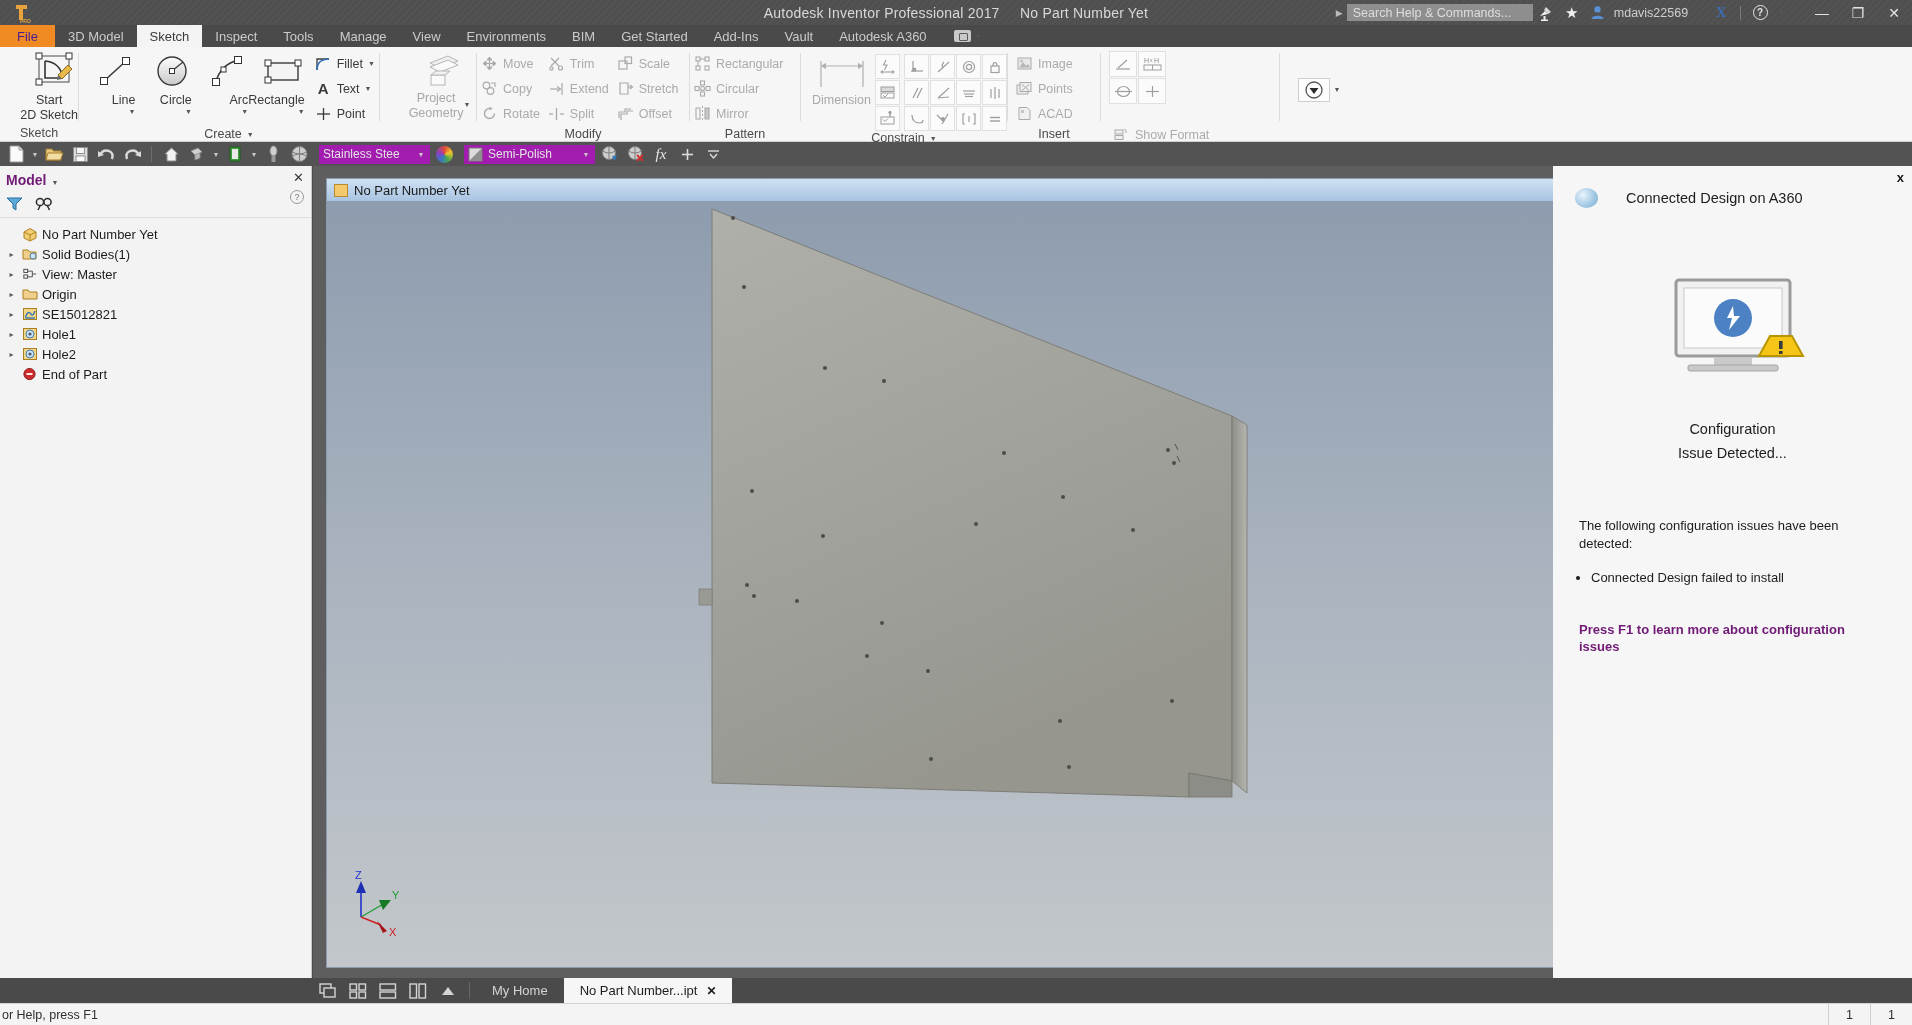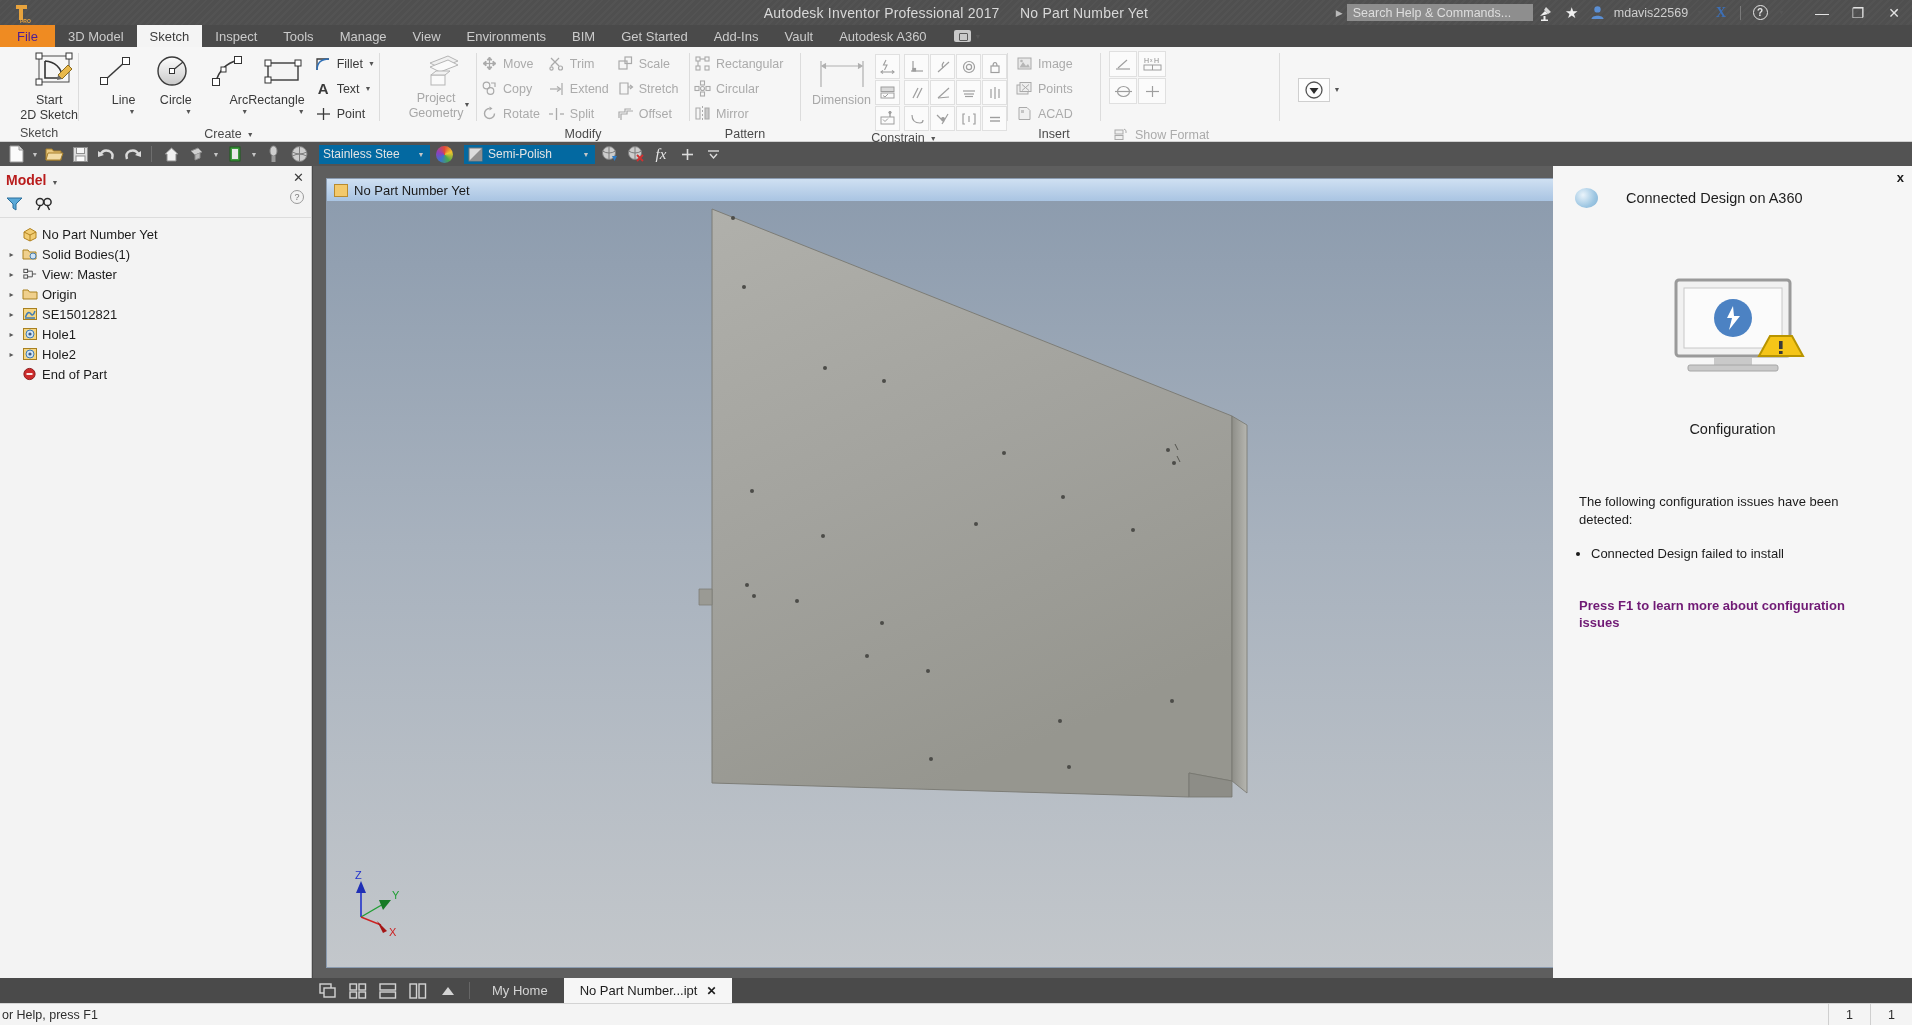--- a/index.html
+++ b/index.html
@@ -120,36 +120,36 @@
 
   
   .qbar {
     position:absolute; left:0; top:142px; width:1912px; height:24px;
     background:#535353; display:flex; align-items:center; padding-left:4px; gap:2px;
   }
   .qi { width:24px;height:22px;display:flex;align-items:center;justify-content:center; }
   .qcaret { font-size:7px; color:#c6c6c6; width:10px; text-align:center; }
   .qsep { width:1px;height:16px;background:#6e6e6e;margin:0 5px; }
   .combo {
-    height:19px; background:#0369a1; display:flex; align-items:center;
+    height:19px; background:#a21caf; display:flex; align-items:center;
     padding:0 4px; font-size:12px; color:#e4e4e4; gap:5px;
   }
   .combo .cv { width:88px; overflow:hidden; white-space:nowrap; }
   .sphere {
     width:17px;height:17px;border-radius:50%;
     background:conic-gradient(#e04a3a,#f0c52c,#49a84c,#3a74cc,#8e3fbe,#e04a3a);
   }
 
   
   .modelpanel {
     position:absolute; left:0; top:166px; width:312px; height:812px;
     background:#f3f3f3; border-right:1px solid #c6c6c6;
   }
   .mp-head { height:28px; display:flex; align-items:center; padding:0 6px; position:relative; }
-  .mp-title { font-size:14px; color:#b91c1c; font-weight:bold; }
+  .mp-title { font-size:14px; color:#701a75; font-weight:bold; }
   .mp-close { position:absolute; right:7px; top:4px; font-size:13px; color:#3a3a3a; }
   .mp-help { position:absolute; right:7px; top:24px; width:14px;height:14px;border-radius:50%;
              border:1px solid #9a9a9a; font-size:9px; color:#777;
              display:flex;align-items:center;justify-content:center; }
   .mp-tools { height:24px; display:flex; align-items:center; gap:12px; padding:0 6px;
               border-bottom:1px solid #dcdcdc; }
   .tree { padding:6px 0 0 6px; }
   .tnode { display:flex; align-items:center; height:20px; gap:4px; font-size:13px; color:#1c1c1c; }
   .tarrow { width:11px; font-size:8px; color:#5a5a5a; text-align:center; }
   .tico { width:17px; height:15px; display:flex; align-items:center; justify-content:center; }
@@ -1158,20 +1158,21 @@
         <path d="M75 28 L69 40 L74 40 L71 52 L82 38 L76 38 Z" fill="#ffffff"></path>
         <rect x="56" y="80" width="38" height="7" fill="#c9c9c9"></rect>
         <rect x="30" y="87" width="90" height="6" rx="2" fill="#c9c9c9" stroke="#a6a6a6"></rect>
         <path d="M112 58 L134 58 L145 78 L101 78 Z" fill="#f5c518" stroke="#b89400" stroke-width="2"></path>
         <rect x="121" y="63" width="3.6" height="8" fill="#3a3a3a"></rect>
         <rect x="121" y="73" width="3.6" height="3" fill="#3a3a3a"></rect>
       </svg>
     </div>
     <div class="np-heading">
       <div>Configuration</div>
+      <div>Issue Detected...</div>
     </div>
     <div class="np-body">
       <span>The following configuration issues have been detected:</span>
       <ul class="np-list">
         <li>Connected Design failed to install</li>
       </ul>
     </div>
     <div class="np-link">
       <span>Press F1 to learn more about configuration issues</span>
     </div>

